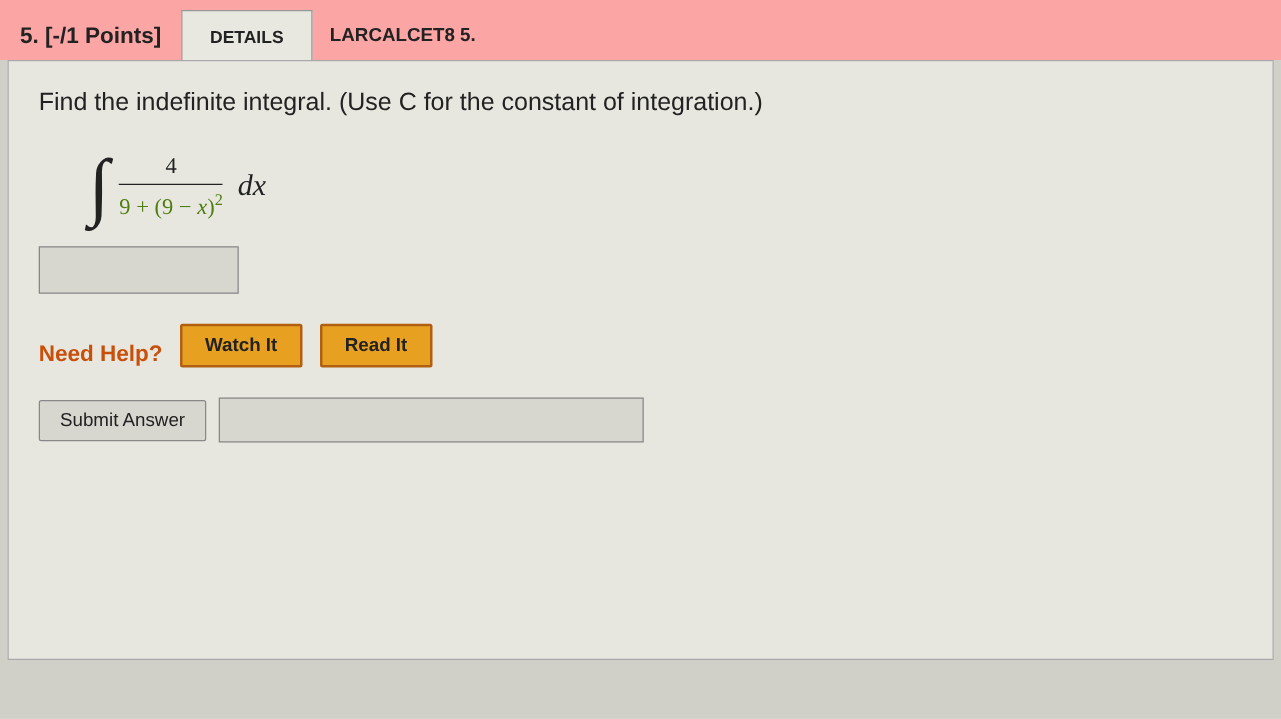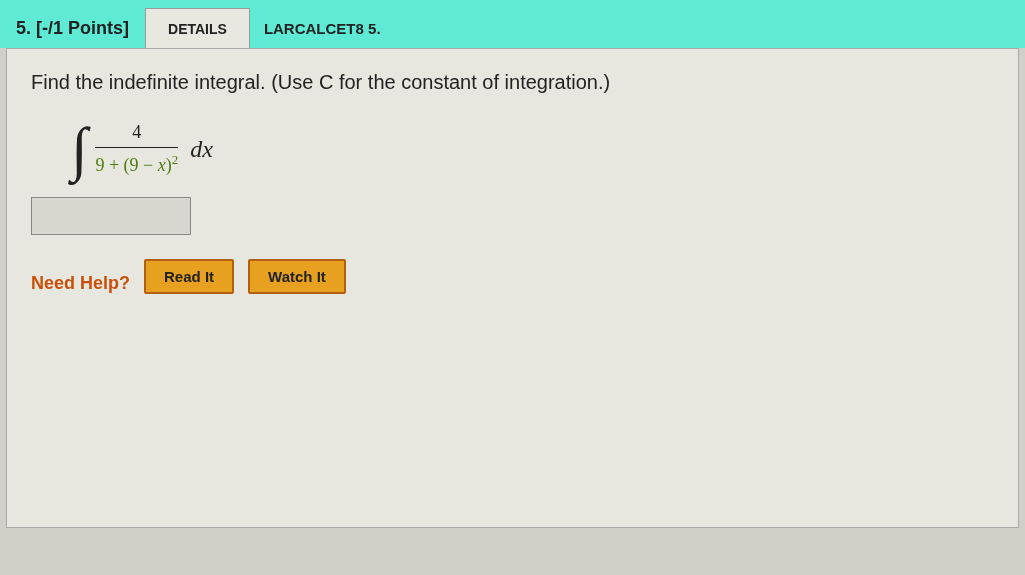--- a/index.html
+++ b/index.html
@@ -12,21 +12,21 @@
       width: 1025px;
       height: 575px;
       background-color: #d0cfc8;
       font-family: Arial, sans-serif;
       overflow: hidden;
     }
 
     .top-bar {
       display: flex;
       align-items: stretch;
-      background-color: #5eead4;
+      background-color: #fca5a5;
       padding: 8px 16px 0 0;
       height: 48px;
     }
 
     .points-label {
       font-size: 18px;
       font-weight: bold;
       color: #222;
       padding: 8px 16px;
       display: flex;
@@ -203,18 +203,22 @@
       <div class="fraction-line"></div>
       <span class="fraction-denominator">9 + (9 − <i>x</i>)<sup>2</sup></span>
     </div>
     <span class="dx-label">dx</span>
   </div>
 
   <input class="answer-box" type="text" value="" style="">
 
   <div class="need-help-row">
     <span class="need-help-label">Need Help?</span>
+    <button class="help-button">Watch It</button>
     <button class="help-button">Read It</button>
-    <button class="help-button">Watch It</button>
   </div>
 
+  <div class="submit-row">
+    <button class="submit-button">Submit Answer</button>
+    <input class="submit-input" type="text" value="" style="">
+  </div>
 
 </div>
 
 </body></html>

